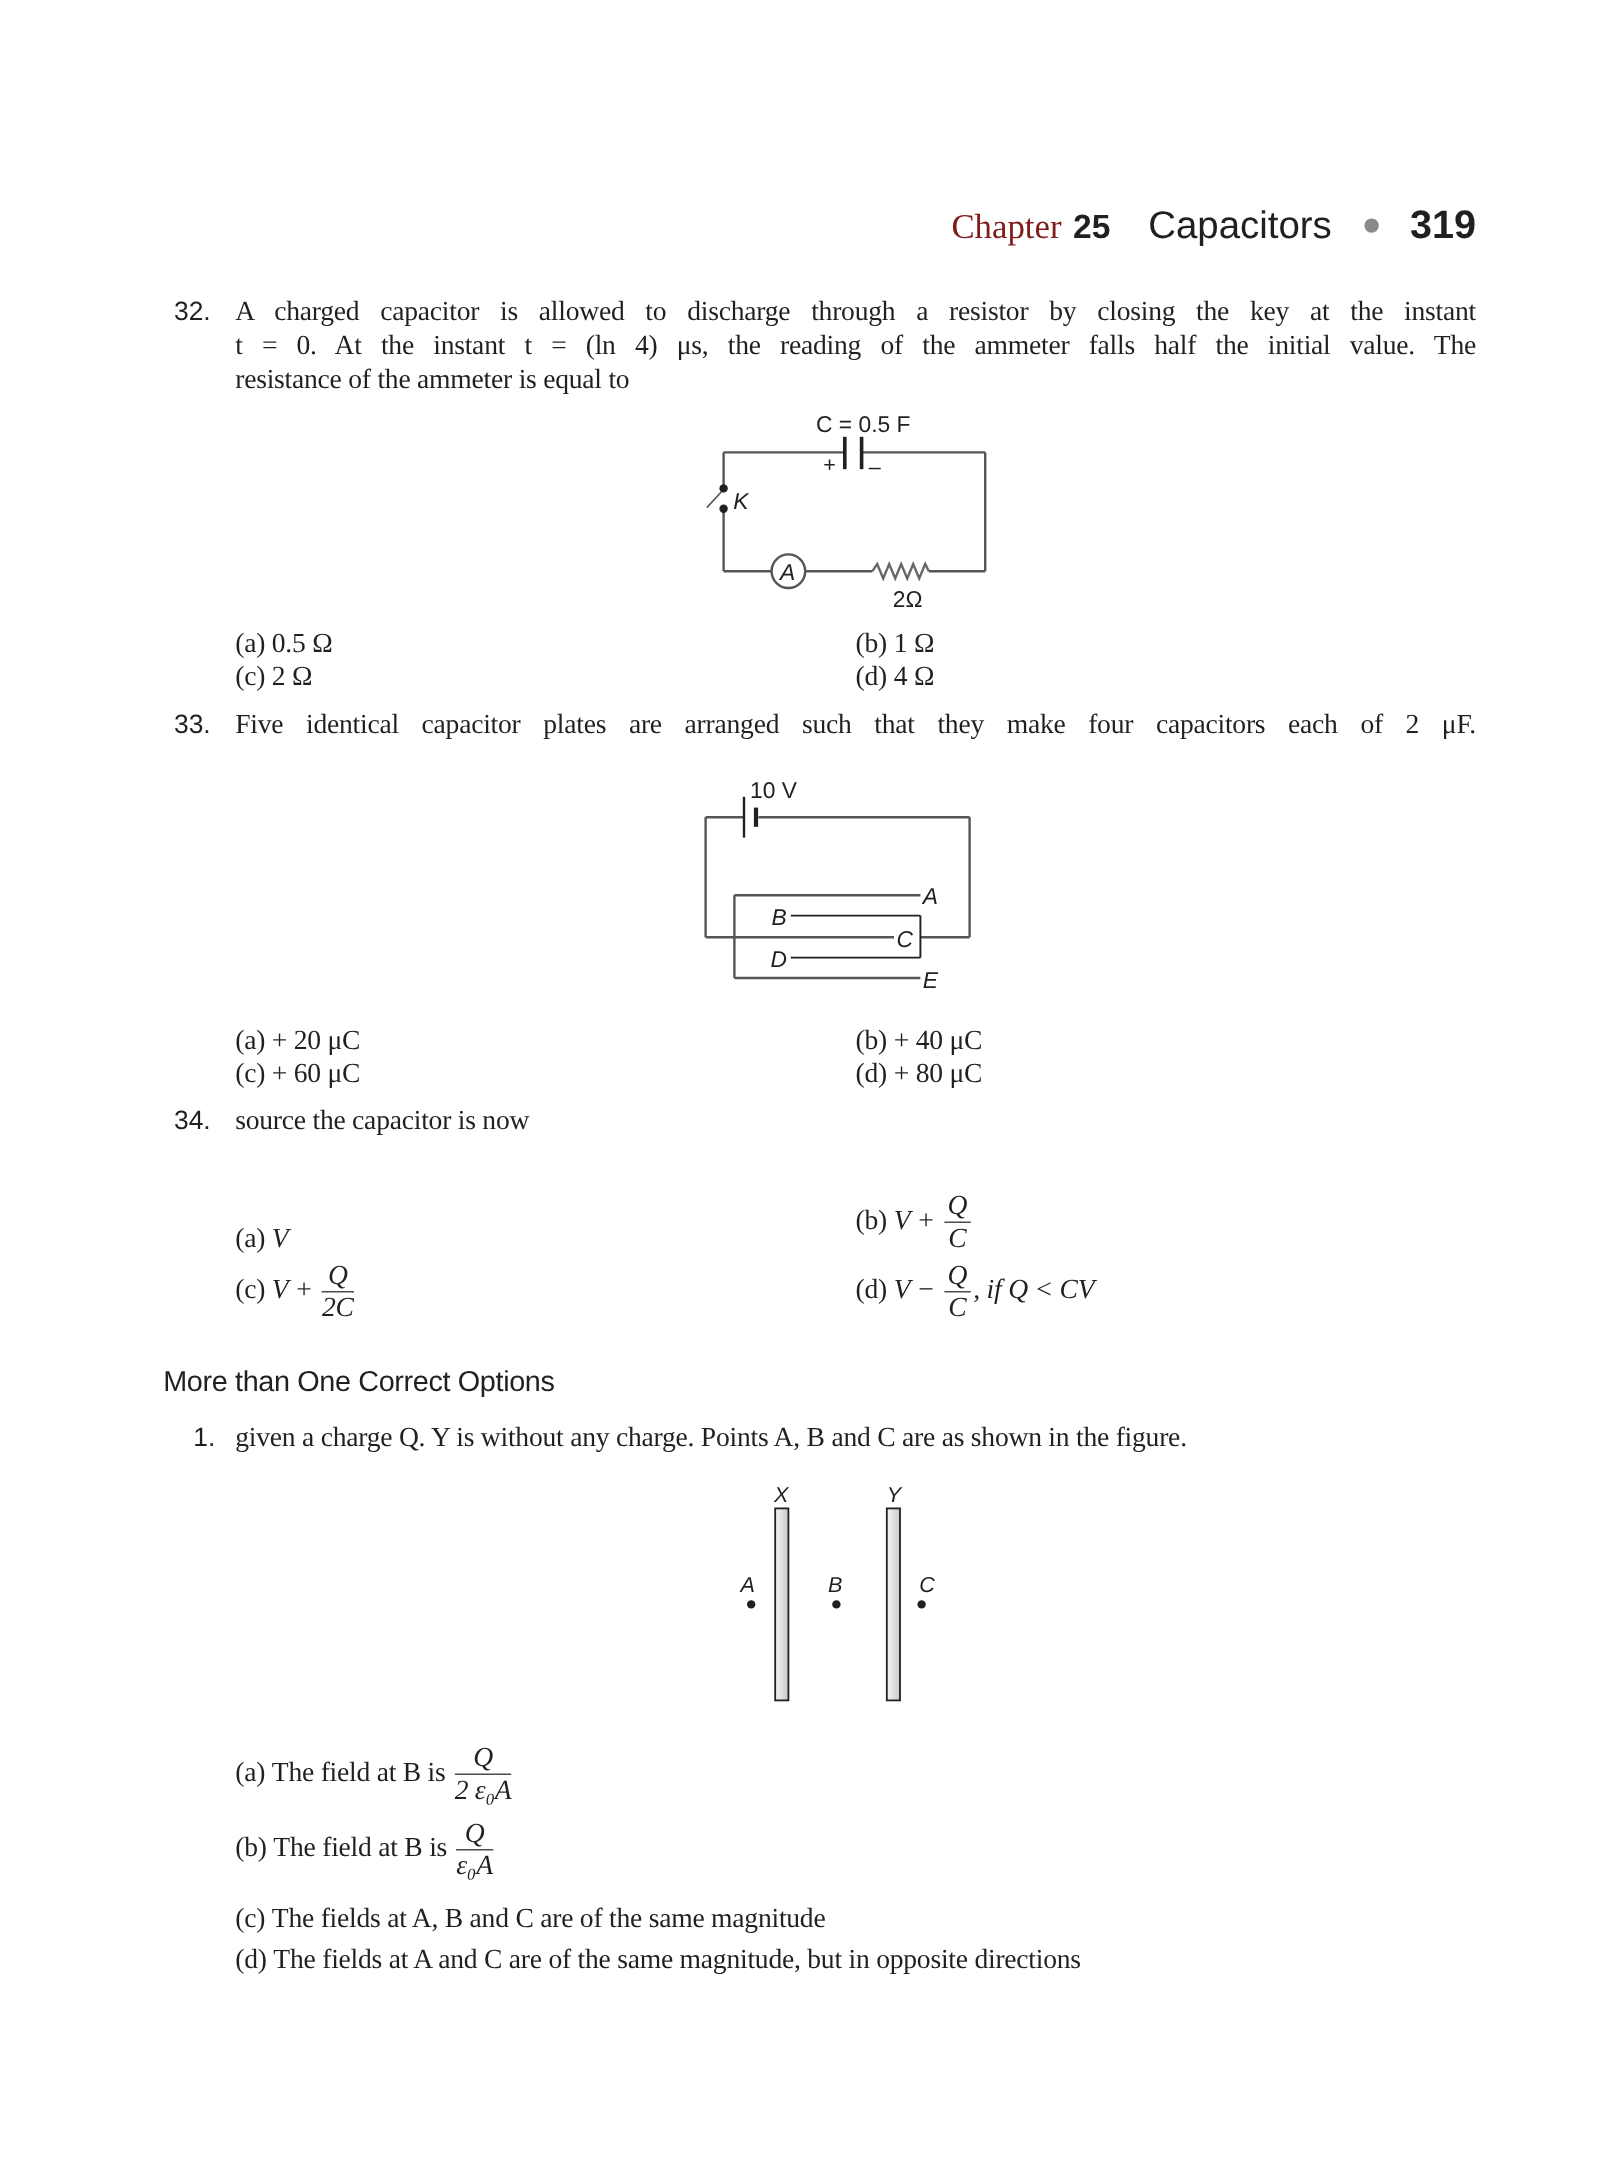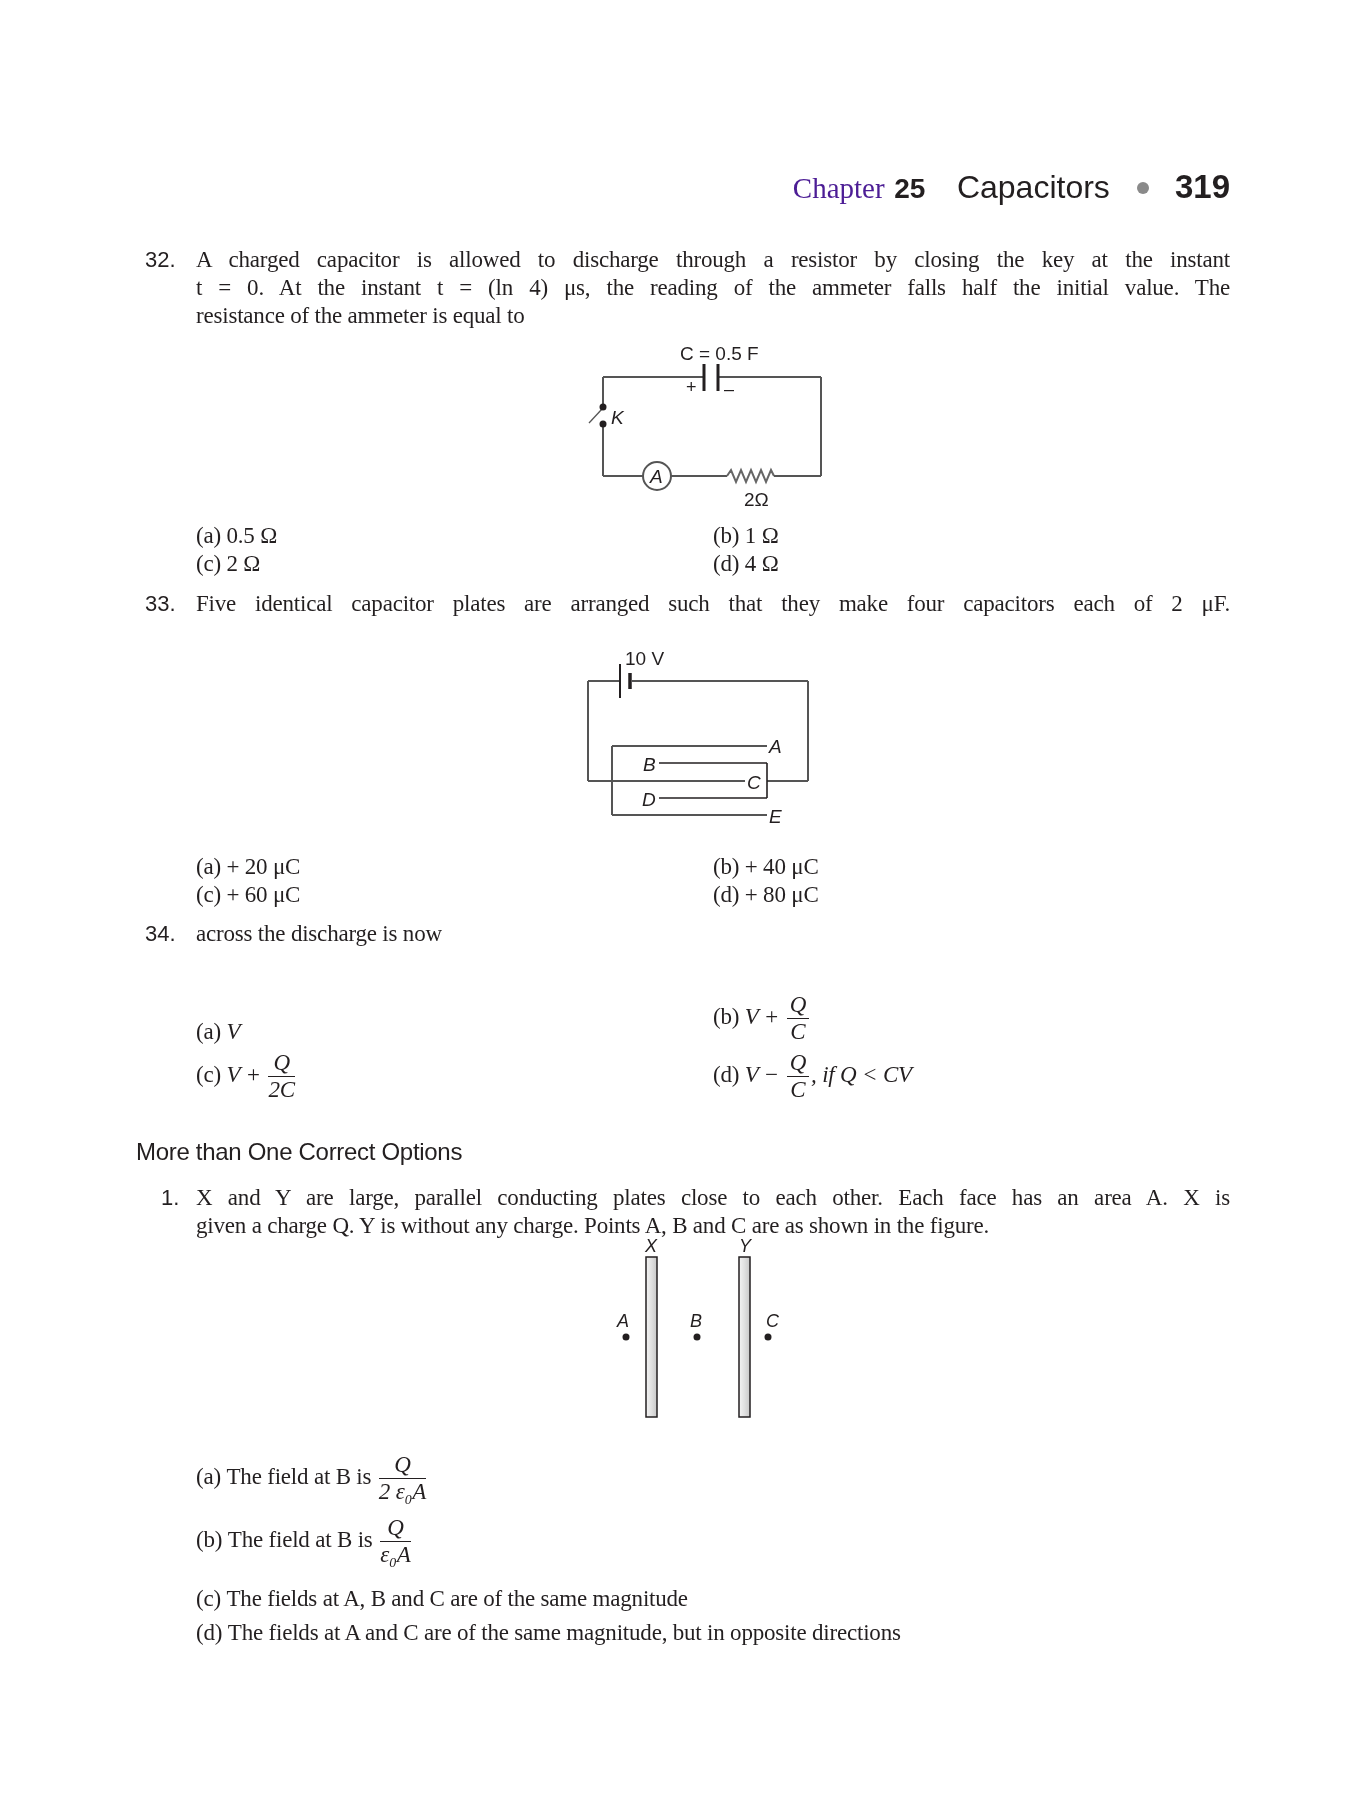--- a/index.html
+++ b/index.html
@@ -5,21 +5,21 @@
   html, body { margin:0; padding:0; background:#ffffff; }
   body { width:1350px; height:1800px; position:relative; overflow:hidden; color:#231f20;
          font-family:"DejaVu Serif", serif; }
   .abs { position:absolute; }
   .serif { font-family:"Liberation Serif", serif; font-size:23px; line-height:28px; letter-spacing:-0.2px; }
   .qnum { font-family:"Liberation Sans", sans-serif; font-weight:normal; font-size:22px; position:absolute; }
   .qtext { position:absolute; text-align:justify; text-align-last:left; }
   .just { text-align:justify; text-align-last:justify; display:block; }
   i, .it { font-style:italic; }
   .header { position:absolute; top:168px; right:120px; font-size:30px; white-space:nowrap; }
-  .header .ch { font-family:"Liberation Serif", serif; color:#4c1d95; font-size:29px; }
+  .header .ch { font-family:"Liberation Serif", serif; color:#7f1d1d; font-size:29px; }
   .header .num { font-family:"Liberation Sans", sans-serif; font-weight:bold; color:#231f20; font-size:28px; }
   .header .title { font-family:"Liberation Sans", sans-serif; color:#231f20; font-size:32px; margin-left:22px; }
   .header .dot { display:inline-block; width:12px; height:12px; border-radius:50%; background:#8a8a8a; margin:0 16px 4px 18px; vertical-align:middle; }
   .header .page { font-family:"Liberation Sans", sans-serif; font-weight:bold; font-size:33px; }
   .opt { position:absolute; white-space:nowrap; }
   .frac { display:inline-block; vertical-align:middle; text-align:center; margin:0 2px; }
   .frac .n { display:block; border-bottom:1.3px solid #231f20; padding:0 3px; line-height:26px; }
   .frac .d { display:block; line-height:26px; }
   .heading { position:absolute; left:136px; top:1138px; font-family:"Liberation Sans", sans-serif; font-size:24px; letter-spacing:-0.3px; }
   svg text { font-family:"Liberation Sans", sans-serif; fill:#231f20; }
@@ -137,21 +137,21 @@
     <span>(c)</span> <span>+ 60 μC</span>
   </div>
   <div class="opt serif" style="left:713px; top:881px;">
     <span>(d)</span> <span>+ 80 μC</span>
   </div>
 </div>
 
 <div>
   <span class="qnum" style="left:145px; top:921px;">34.</span>
   <div class="qtext serif" style="left:196px; top:920px; width:1034px;">
-    <span>across the discharge is now</span>
+    <span>source the capacitor is now</span>
   </div>
 
   <div class="opt serif" style="left:196px; top:1018px;">
     <span>(a)</span>&nbsp;<i>V</i>
   </div>
   <div class="opt serif" style="left:713px; top:992px;">
     <span>(b)</span>&nbsp;<i>V +</i>
     <span class="frac it"><span class="n">Q</span><span class="d">C</span></span>
   </div>
   <div class="opt serif" style="left:196px; top:1050px;">
@@ -162,21 +162,20 @@
     <span>(d)</span>&nbsp;<i>V −</i>
     <span class="frac it"><span class="n">Q</span><span class="d">C</span></span><i>, if Q &lt; CV</i>
   </div>
 </div>
 
 <div class="heading">More than One Correct Options</div>
 
 <div>
   <span class="qnum" style="left:161px; top:1185px;">1.</span>
   <div class="qtext serif" style="left:196px; top:1184px; width:1034px;">
-    <span class="just">X and Y are large, parallel conducting plates close to each other. Each face has an area A. X is</span>
     <span>given a charge Q. Y is without any charge. Points A, B and C are as shown in the figure.</span>
   </div>
 
   <svg class="abs" style="left:600px; top:1238px;" width="220" height="210">
     <defs>
       <linearGradient id="plateg" x1="0" x2="1" y1="0" y2="0">
         <stop offset="0" stop-color="#f4f4f4"></stop>
         <stop offset="0.5" stop-color="#e0e0e0"></stop>
         <stop offset="1" stop-color="#c8c8c8"></stop>
       </linearGradient>

